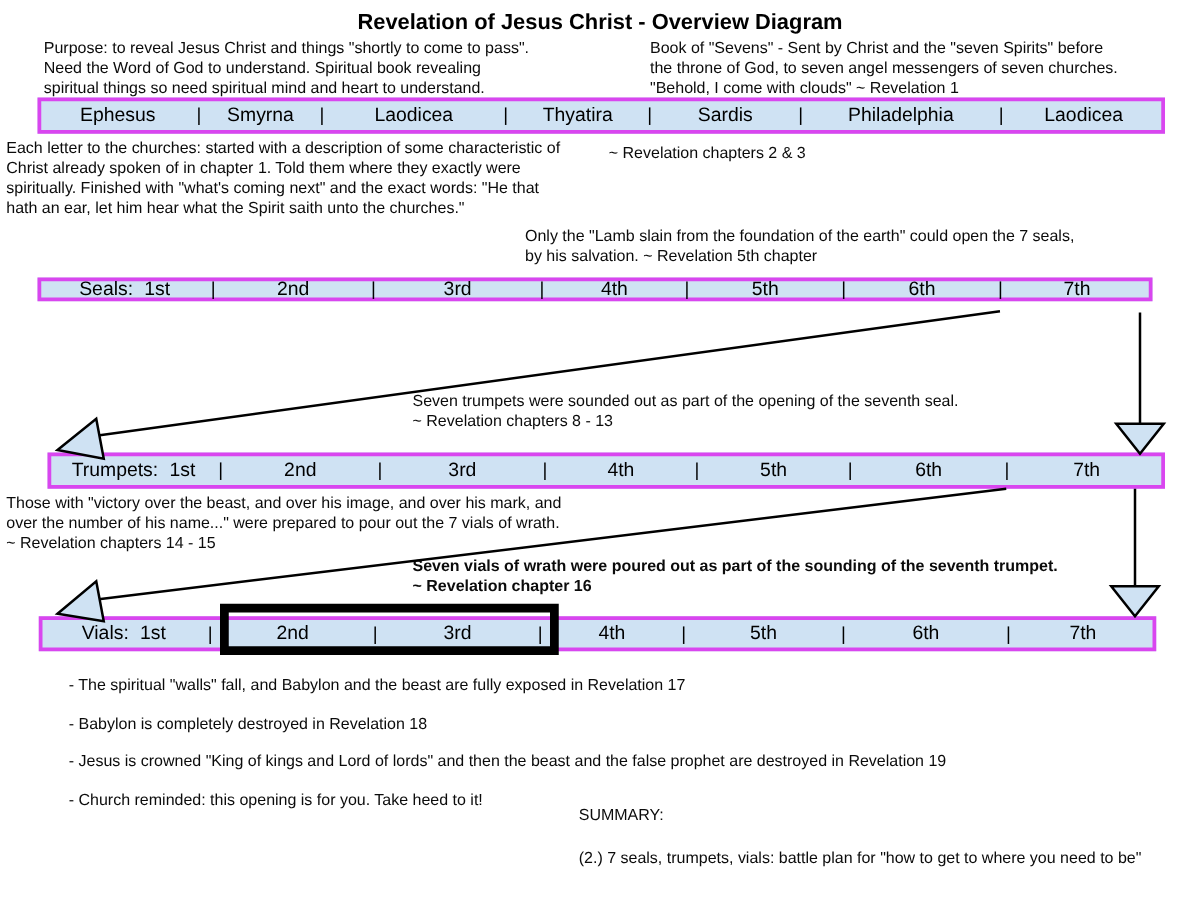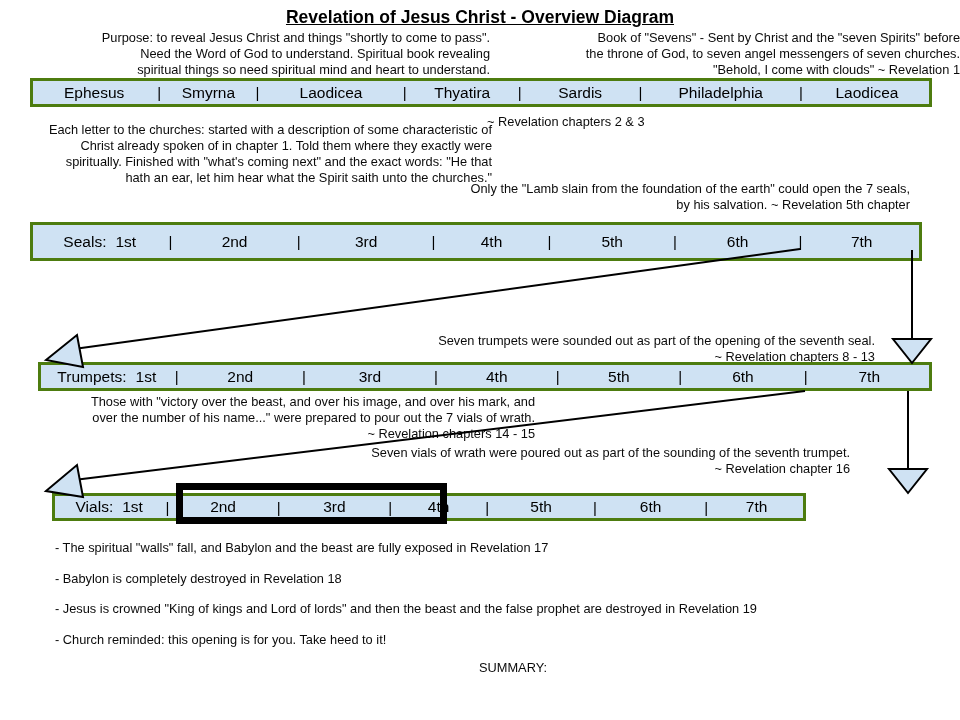--- a/index.html
+++ b/index.html
@@ -4,48 +4,47 @@
 <style>
   * { margin:0; padding:0; box-sizing:border-box; }
   body { background:#888; font-family:"Liberation Sans", sans-serif; color:#000; }
   #canvas {
     position:relative; width:960px; height:720px; background:#ffffff;
     overflow:hidden; margin:0 auto;
   }
   .title {
     position:absolute; top:7px; left:0; width:100%;
     text-align:center; font-size:17.5px; font-weight:bold;
-    text-decoration:underline;
   }
   .note {
     position:absolute; font-size:12.8px; line-height:16px;
     white-space:pre-line; color:#0b0b0b;
   }
-  .center { text-align:right; }
+  .center { text-align:left; }
   .bar {
     position:absolute; display:flex; align-items:center;
-    background:#cfe2f3; border:3px solid #4d7c0f; z-index:2;
+    background:#cfe2f3; border:3px solid #d946ef; z-index:2;
   }
   .bar .cell {
     display:flex; align-items:center; justify-content:center; gap:9px;
     font-size:15.5px; white-space:nowrap; overflow:hidden;
   }
   .bar .sep {
     flex:0 0 auto; font-size:15px; padding:0 2px; color:#000;
   }
   .bar .bar-label { font-size:15.5px; }
   #connectors { position:absolute; left:0; top:0; z-index:5; pointer-events:none; }
   .highlight-box {
     position:absolute; left:176px; top:483px; width:271px; height:41px;
     border:7px solid #000; background:transparent; z-index:6;
   }
   .bullets { line-height:15.3px; }
   .summary-line { white-space:pre-line; }
   .summary-block { line-height:17px; }
-  .summary-block > div { margin:16px; }
+  .summary-block > div { margin:0; }
 </style>
 </head>
 <body>
 
 <div id="canvas">
 
   <div class="title">Revelation of Jesus Christ - Overview Diagram</div>
 
   <div class="note center" style="left:35px; top:30px; width:455px;">Purpose: to reveal Jesus Christ and things "shortly to come to pass".
 Need the Word of God to understand. Spiritual book revealing
@@ -64,51 +63,51 @@
     <span class="sep">|</span>
     <span class="cell" style="flex:1.14">Thyatira</span>
     <span class="sep">|</span>
     <span class="cell" style="flex:1.20">Sardis</span>
     <span class="sep">|</span>
     <span class="cell" style="flex:1.62">Philadelphia</span>
     <span class="sep">|</span>
     <span class="cell" style="flex:1.32">Laodicea</span>
   </div>
 
-  <div class="note center" style="left:5px; top:122px; width:487px;">Each letter to the churches: started with a description of some characteristic of
+  <div class="note center" style="left:5px; top:110px; width:487px;">Each letter to the churches: started with a description of some characteristic of
 Christ already spoken of in chapter 1. Told them where they exactly were
 spiritually. Finished with "what's coming next" and the exact words: "He that
 hath an ear, let him hear what the Spirit saith unto the churches."</div>
 
   <div class="note" style="left:487px; top:114px; width:260px;">~ Revelation chapters 2 &amp; 3</div>
 
   <div class="note center" style="left:420px; top:181px; width:490px;">Only the "Lamb slain from the foundation of the earth" could open the 7 seals,
 by his salvation. ~ Revelation 5th chapter</div>
 
-  <div class="bar" style="left:30px; top:222px; width:892px; height:39px;">
+  <div class="bar" style="left:30px; top:222px; width:892px; height:19px;">
     <span class="cell" style="flex:1.42">
       <span class="bar-label">Seals:</span>
       <span>1st</span>
     </span>
     <span class="sep">|</span>
     <span class="cell" style="flex:1.28">2nd</span>
     <span class="sep">|</span>
     <span class="cell" style="flex:1.35">3rd</span>
     <span class="sep">|</span>
     <span class="cell" style="flex:1.15">4th</span>
     <span class="sep">|</span>
     <span class="cell" style="flex:1.25">5th</span>
     <span class="sep">|</span>
     <span class="cell" style="flex:1.25">6th</span>
     <span class="sep">|</span>
     <span class="cell" style="flex:1.22">7th</span>
   </div>
 
 
-  <div class="note center" style="left:330px; top:313px; width:545px;margin-top:20px;">Seven trumpets were sounded out as part of the opening of the seventh seal.
+  <div class="note center" style="left:330px; top:313px; width:545px;">Seven trumpets were sounded out as part of the opening of the seventh seal.
 ~ Revelation chapters 8 - 13</div>
 
   <div class="bar" style="left:38px; top:362px; width:894px; height:29px;">
     <span class="cell" style="flex:1.40">
       <span class="bar-label">Trumpets:</span>
       <span>1st</span>
     </span>
     <span class="sep">|</span>
     <span class="cell" style="flex:1.27">2nd</span>
     <span class="sep">|</span>
@@ -120,24 +119,24 @@
     <span class="sep">|</span>
     <span class="cell" style="flex:1.25">6th</span>
     <span class="sep">|</span>
     <span class="cell" style="flex:1.27">7th</span>
   </div>
 
   <div class="note center" style="left:5px; top:394px; width:530px;">Those with "victory over the beast, and over his image, and over his mark, and
 over the number of his name..." were prepared to pour out the 7 vials of wrath.
 ~ Revelation chapters 14 - 15</div>
 
-  <div class="note center" style="left:330px; top:445px; width:520px;">Seven vials of wrath were poured out as part of the sounding of the seventh trumpet.
+  <div class="note center" style="left:330px; top:445px; width:520px;font-weight:bold;">Seven vials of wrath were poured out as part of the sounding of the seventh trumpet.
 ~ Revelation chapter 16</div>
 
-  <div class="bar" style="left:52px; top:493px; width:754px; height:28px;text-align:right;">
+  <div class="bar" style="left:31px; top:493px; width:894px; height:28px;text-align:right;">
     <span class="cell" style="flex:1.52">
       <span class="bar-label">Vials:</span>
       <span>1st</span>
     </span>
     <span class="sep">|</span>
     <span class="cell" style="flex:1.45">2nd</span>
     <span class="sep">|</span>
     <span class="cell" style="flex:1.45">3rd</span>
     <span class="sep">|</span>
     <span class="cell" style="flex:1.25">4th</span>

